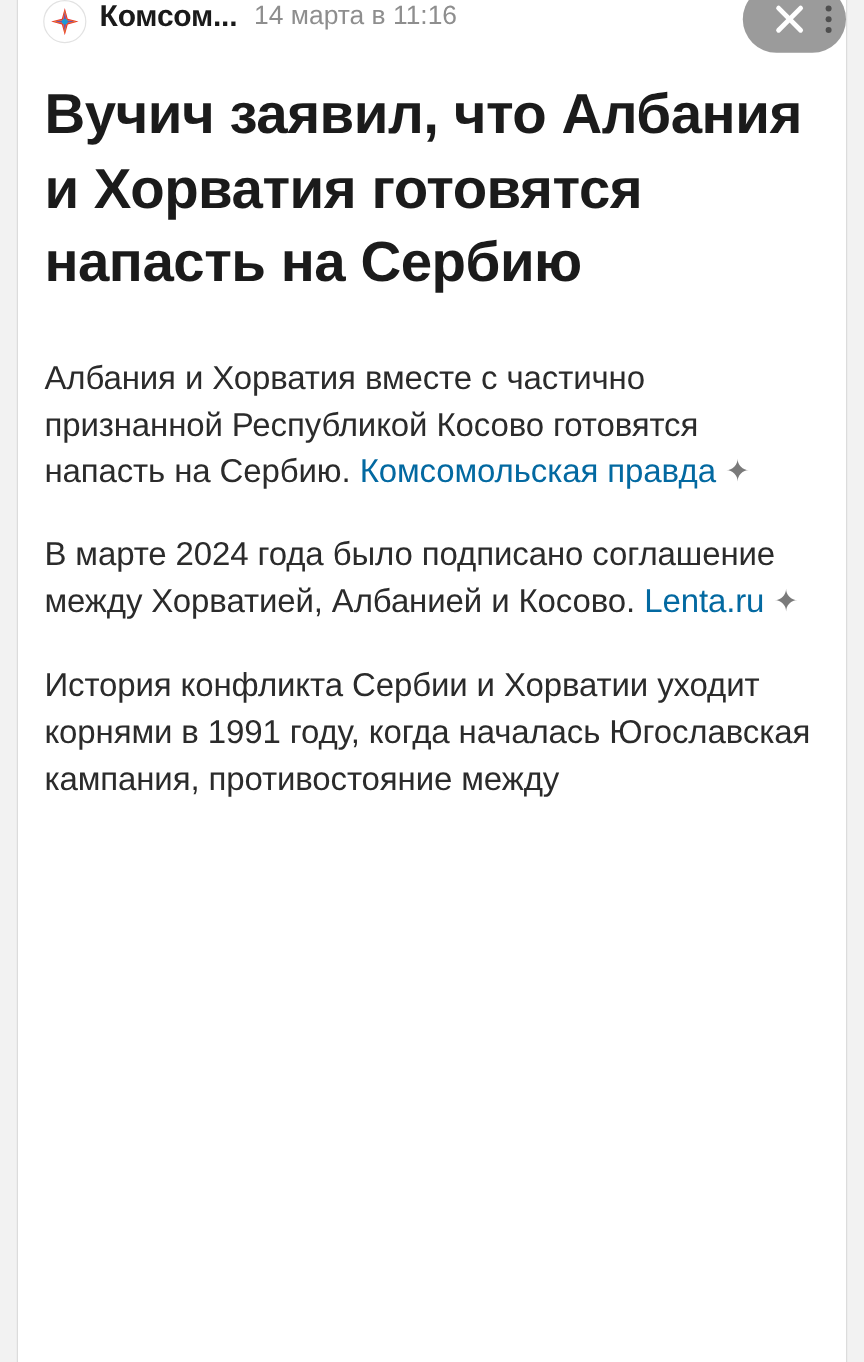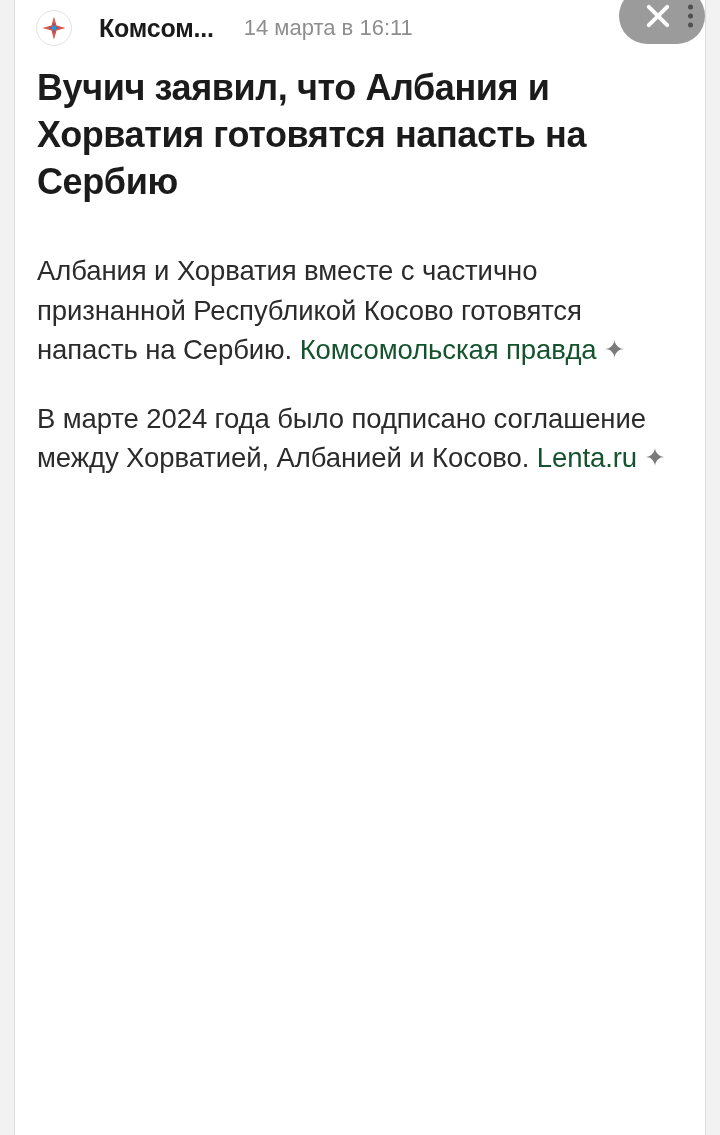--- a/index.html
+++ b/index.html
@@ -38,26 +38,25 @@
     position: absolute;
     left: 15px;
     right: 15px;
     top: 0;
     bottom: 0;
   }
 
   
   .header {
     display: flex;
-    align-items: center;
+    align-items: flex-start;
     height: 56px;
     padding: 0 8px 0 21px;
     box-sizing: border-box;
     position: relative;
-    gap: 16px;
   }
 
   .source-logo {
     width: 34px;
     height: 34px;
     border-radius: 50%;
     background: #ffffff;
     border: 1px solid #e2e2e2;
     position: relative;
     flex: 0 0 auto;
@@ -145,39 +144,39 @@
     background: #4f4f4f;
     border-radius: 50%;
   }
 
   
   .article {
     padding: 0 22px 0 22px;
   }
 
   .headline {
-    font-size: 36px;
+    font-size: 47px;
     line-height: 1.31;
     font-weight: bold;
     color: #1b1b1b;
     margin: 8px 0 0 0;
     letter-spacing: -0.4px;
   }
 
   .para {
     font-size: 27.5px;
     line-height: 1.42;
     color: #2b2b2b;
     margin: 30px 0 0 0;
     letter-spacing: -0.1px;
   }
   .para.first { margin-top: 46px; }
 
   .src {
-    color: #14532d;
+    color: #0369a1;
   }
 
   .spark {
     color: #7a7a7a;
     font-size: 25px;
     display: inline-block;
     transform: translateY(-1px);
   }
 </style>
 </head>
@@ -197,21 +196,21 @@
           <circle cx="16" cy="16" r="15" fill="#ffffff"></circle>
           <path d="M16 2 L19 13 L30 16 L19 19 L16 30 L13 19 L2 16 L13 13 Z" fill="#e8322c"></path>
           <path d="M16 4 L18 14 L28 16 L18 18 L16 28 L14 18 L4 16 L14 14 Z" fill="#f5a623" opacity="0.85"></path>
           <path d="M16 6 L17.5 14.5 L26 16 L17.5 17.5 L16 26 L14.5 17.5 L6 16 L14.5 14.5 Z" fill="#6c3fbf" opacity="0.9"></path>
           <circle cx="16" cy="16" r="3" fill="#1b9ad6"></circle>
         </svg>
       </div>
 
       <div class="source-name">Комсом...</div>
 
-      <div class="timestamp">14 марта в 16:11</div>
+      <div class="timestamp">14 марта в 11:16</div>
 
       <div class="header-spacer"></div>
 
       <div class="share-icon">
         <svg viewBox="0 0 40 40" width="40" height="40">
           <path d="M6 30 C8 18 16 14 24 14 L24 8 L36 18 L24 28 L24 22 C16 22 10 24 6 30 Z" fill="none" stroke="#5a5a5a" stroke-width="2.6" stroke-linejoin="round" stroke-linecap="round"></path>
         </svg>
       </div>
 
       <div class="close-pill">
@@ -235,17 +234,20 @@
         <span class="spark">✦</span>
       </p>
 
 
       <p class="para">
         <span>В марте 2024 года было подписано соглашение между Хорватией, Албанией и Косово.</span>
         <span class="src">Lenta.ru</span>
         <span class="spark">✦</span>
       </p>
 
+      <p class="para">
+        <span>История конфликта Сербии и Хорватии уходит корнями в 1991 году, когда началась Югославская кампания, противостояние между</span>
+      </p>
 
     </div>
 
   </div>
 </div>
 
 </body></html>

